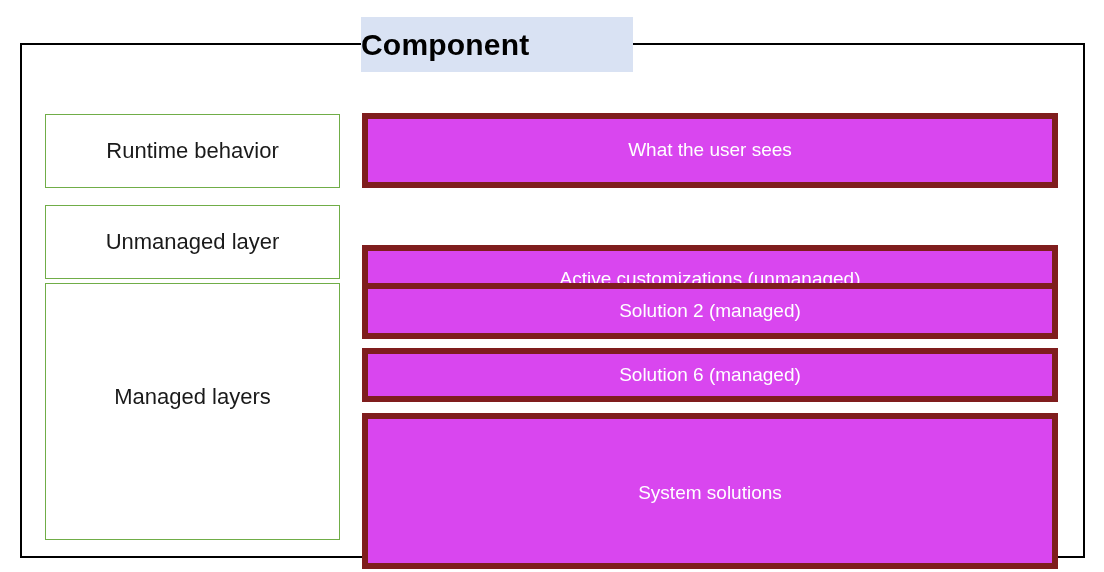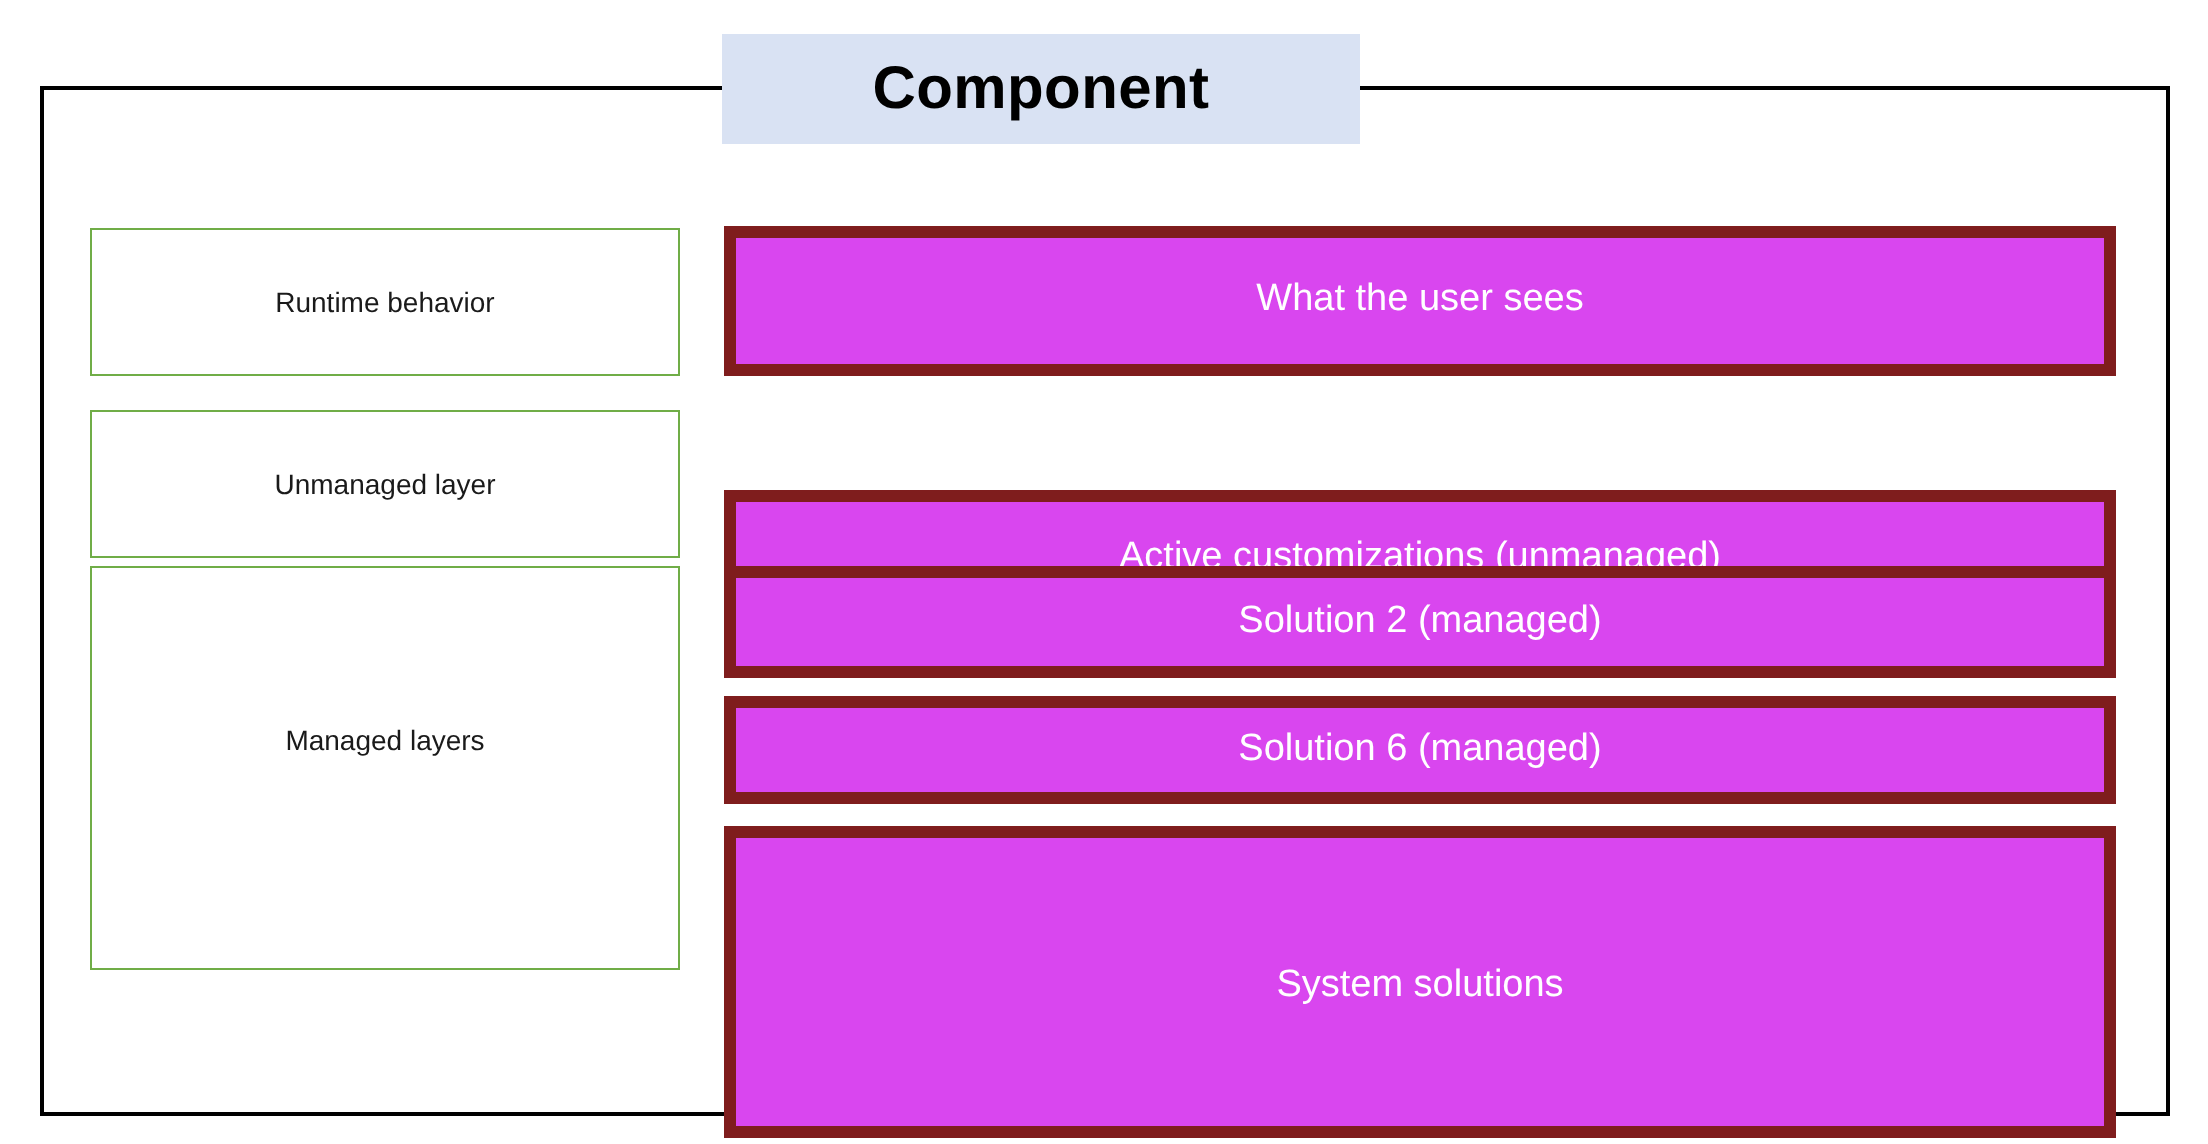--- a/index.html
+++ b/index.html
@@ -25,26 +25,26 @@
     border: 2px solid #000000;
     box-sizing: border-box;
     background: transparent;
   }
 
   
   #component-title {
     position: absolute;
     left: 361px;
     top: 17px;
-    width: 319px;
+    width: 272px;
     height: 55px;
     background: #d9e2f3;
     display: flex;
     align-items: center;
-    justify-content: center;
+    justify-content: flex-start;
     z-index: 5;
   }
   #component-title .title-text {
     font-size: 30px;
     font-weight: bold;
     color: #000000;
     letter-spacing: 0.2px;
     line-height: 1;
   }
 
@@ -53,29 +53,29 @@
     position: absolute;
     border: 1.5px solid #70ad47;
     background: #ffffff;
     box-sizing: border-box;
     display: flex;
     align-items: center;
     justify-content: center;
     z-index: 3;
   }
   .group-box .group-label {
-    font-size: 14px;
+    font-size: 22px;
     color: #1a1a1a;
     text-align: center;
     line-height: 1.2;
   }
 
   #group-runtime-behavior  { left: 45px; top: 114px; width: 295px; height: 74px; }
   #group-unmanaged-layer   { left: 45px; top: 205px; width: 295px; height: 74px; }
-  #group-managed-layers    { left: 45px; top: 283px; width: 295px; height: 202px; }
+  #group-managed-layers    { left: 45px; top: 283px; width: 295px; height: 257px; }
   
   #group-managed-layers .group-label { position: relative; top: -14px; }
 
   
   .layer-bar {
     position: absolute;
     left: 362px;
     width: 696px;
     background: #d946ef;
     border: 6px solid #7f1d1d;

